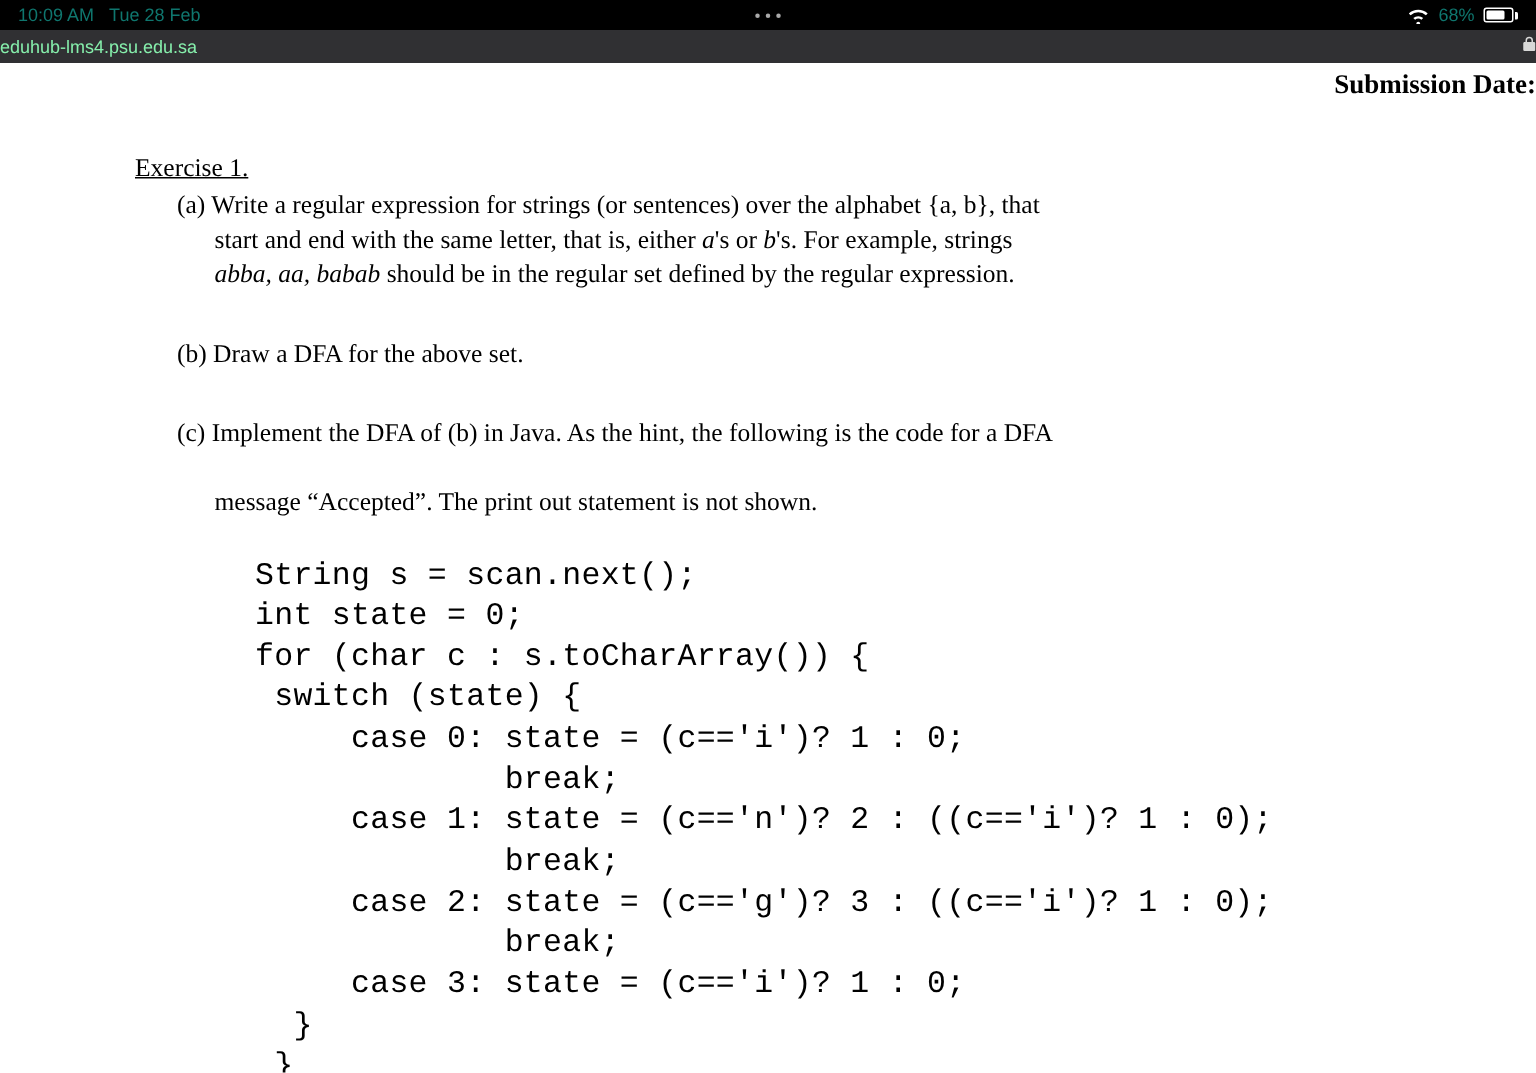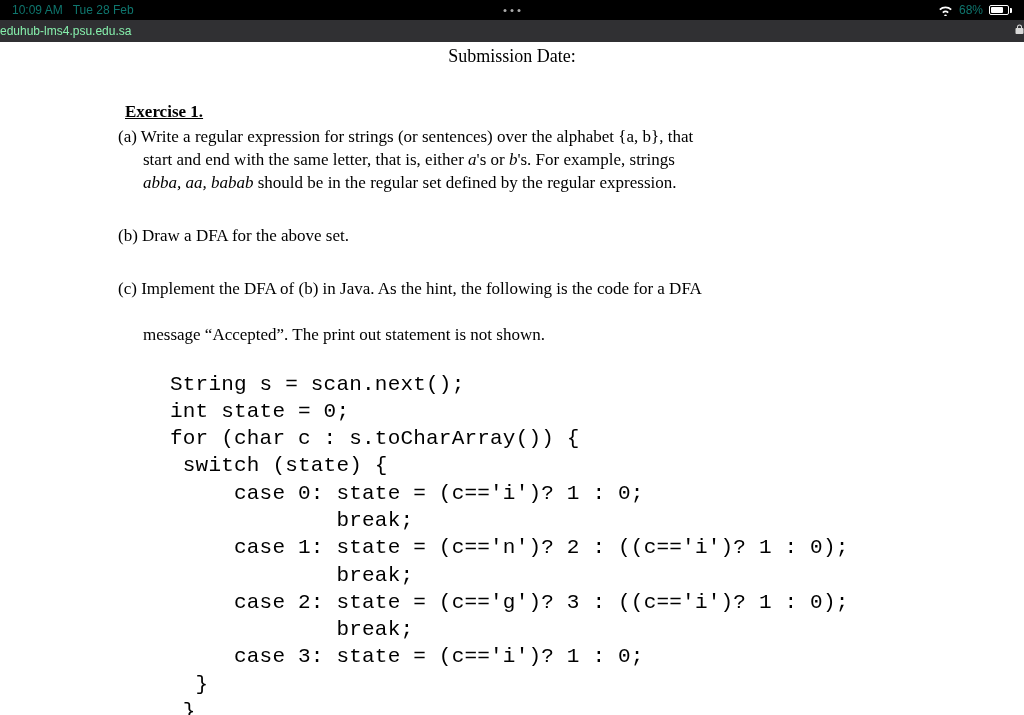--- a/index.html
+++ b/index.html
@@ -45,31 +45,31 @@
   .battery-tip { width:2px; height:5px; background:#fff; margin-left:1px; border-radius:0 1px 1px 0; }
   .content {
     background:#fff;
     width:100%;
     height: calc(100% - 42px);
     position: relative;
     font-family: "Times New Roman", Times, serif;
     color:#000;
   }
   .submission {
-    text-align:center;
-    font-weight:400;
+    text-align:right;
+    font-weight:700;
     font-size:18px;
     padding-top:4px;
   }
   .page-body {
     padding: 34px 90px 0 90px;
     font-size: 17px;
     line-height: 1.35;
   }
-  .ex-title { font-weight:700; text-decoration: underline; margin-bottom: 2px; margin-left: 35px; }
+  .ex-title { font-weight:400; text-decoration: underline; margin-bottom: 2px; }
   .part { margin: 0 0 30px 28px; text-indent: -25px; padding-left: 25px; }
   .part .lbl { }
   .partb { margin-top: 30px; margin-bottom: 30px; }
   .partc { margin-top: 30px; margin-bottom: 24px; }
   .part em, .italic { font-style: italic; }
   pre.code {
     font-family: "Courier New", Courier, monospace;
     font-size: 21px;
     line-height: 1.30;
     white-space: pre;

